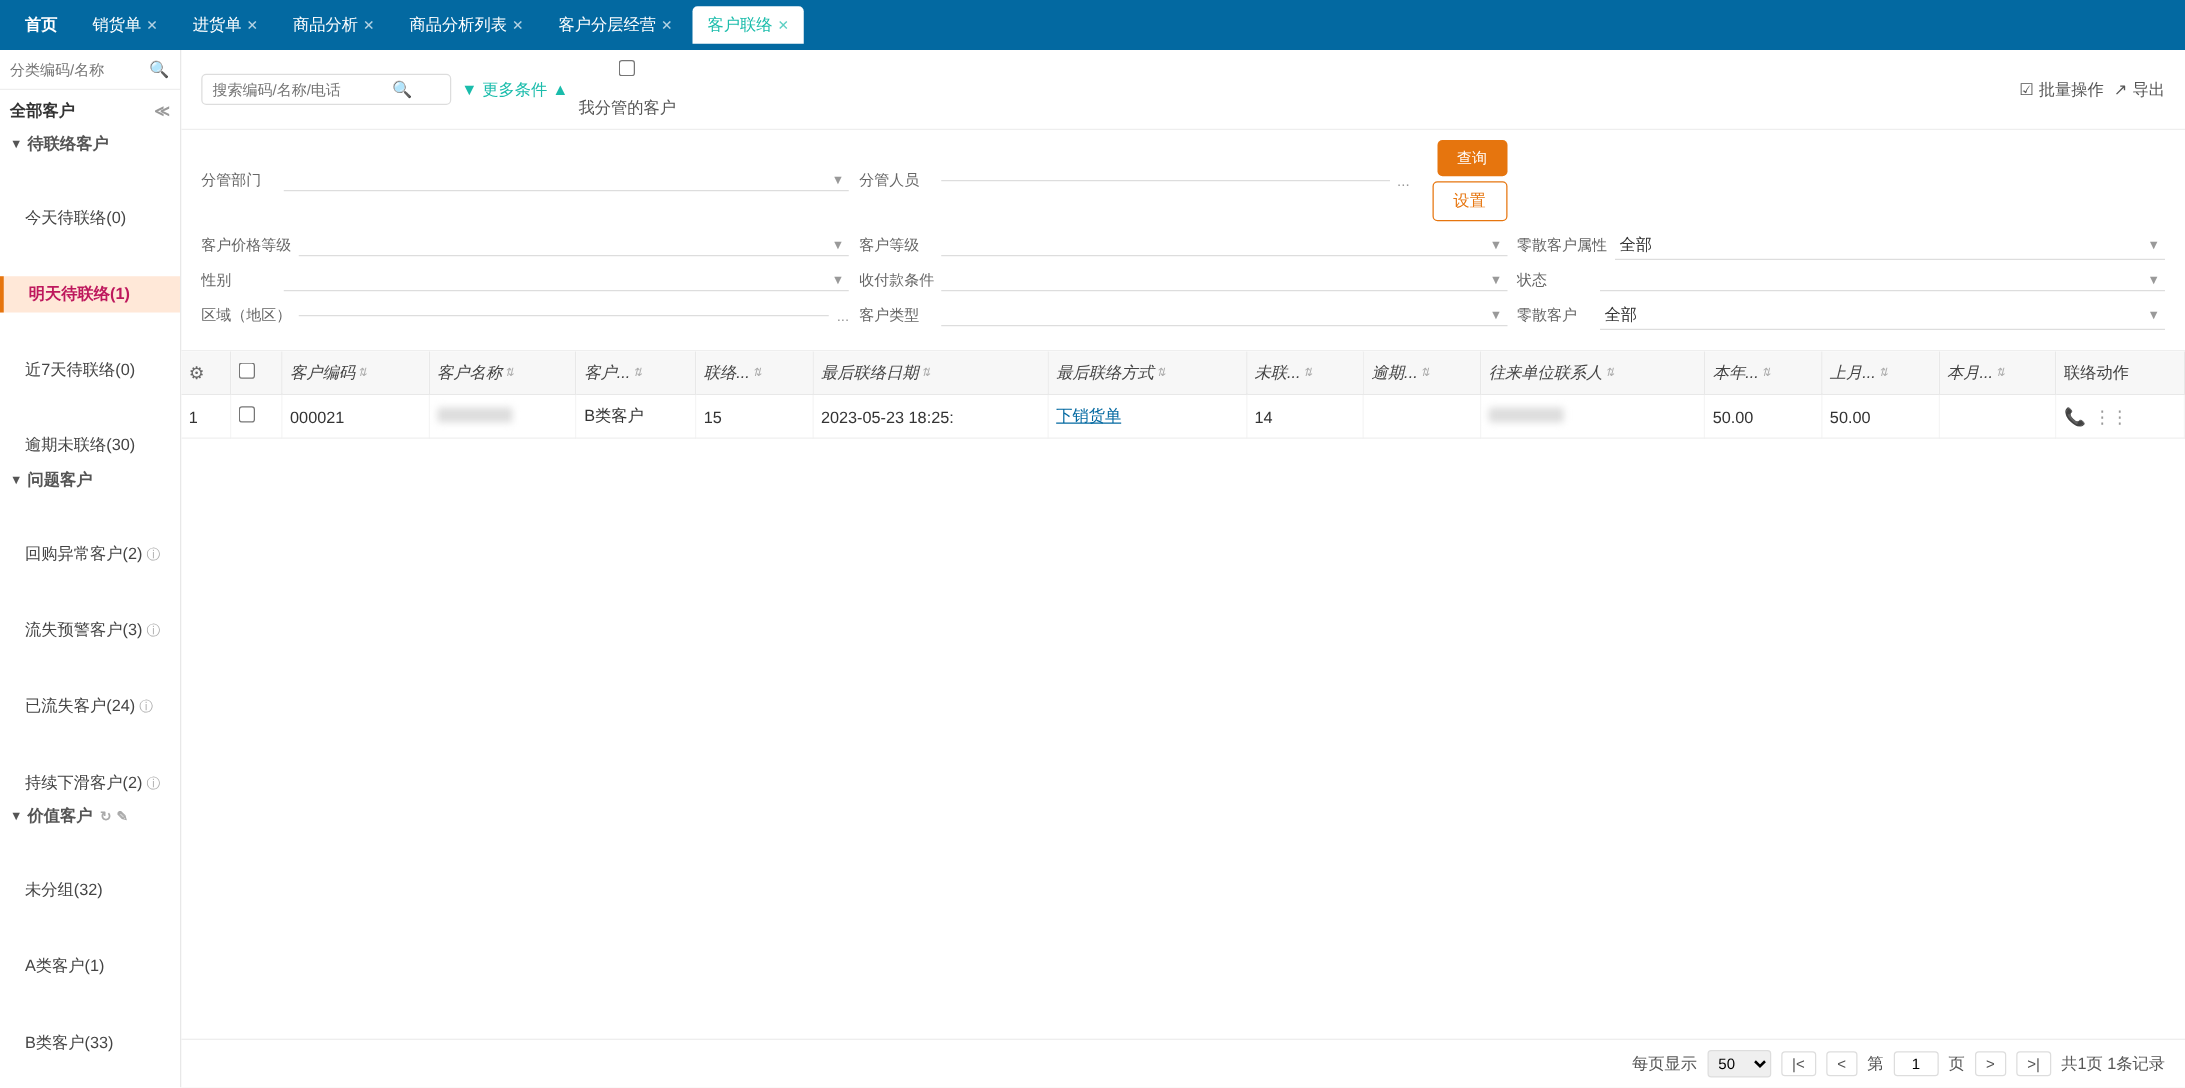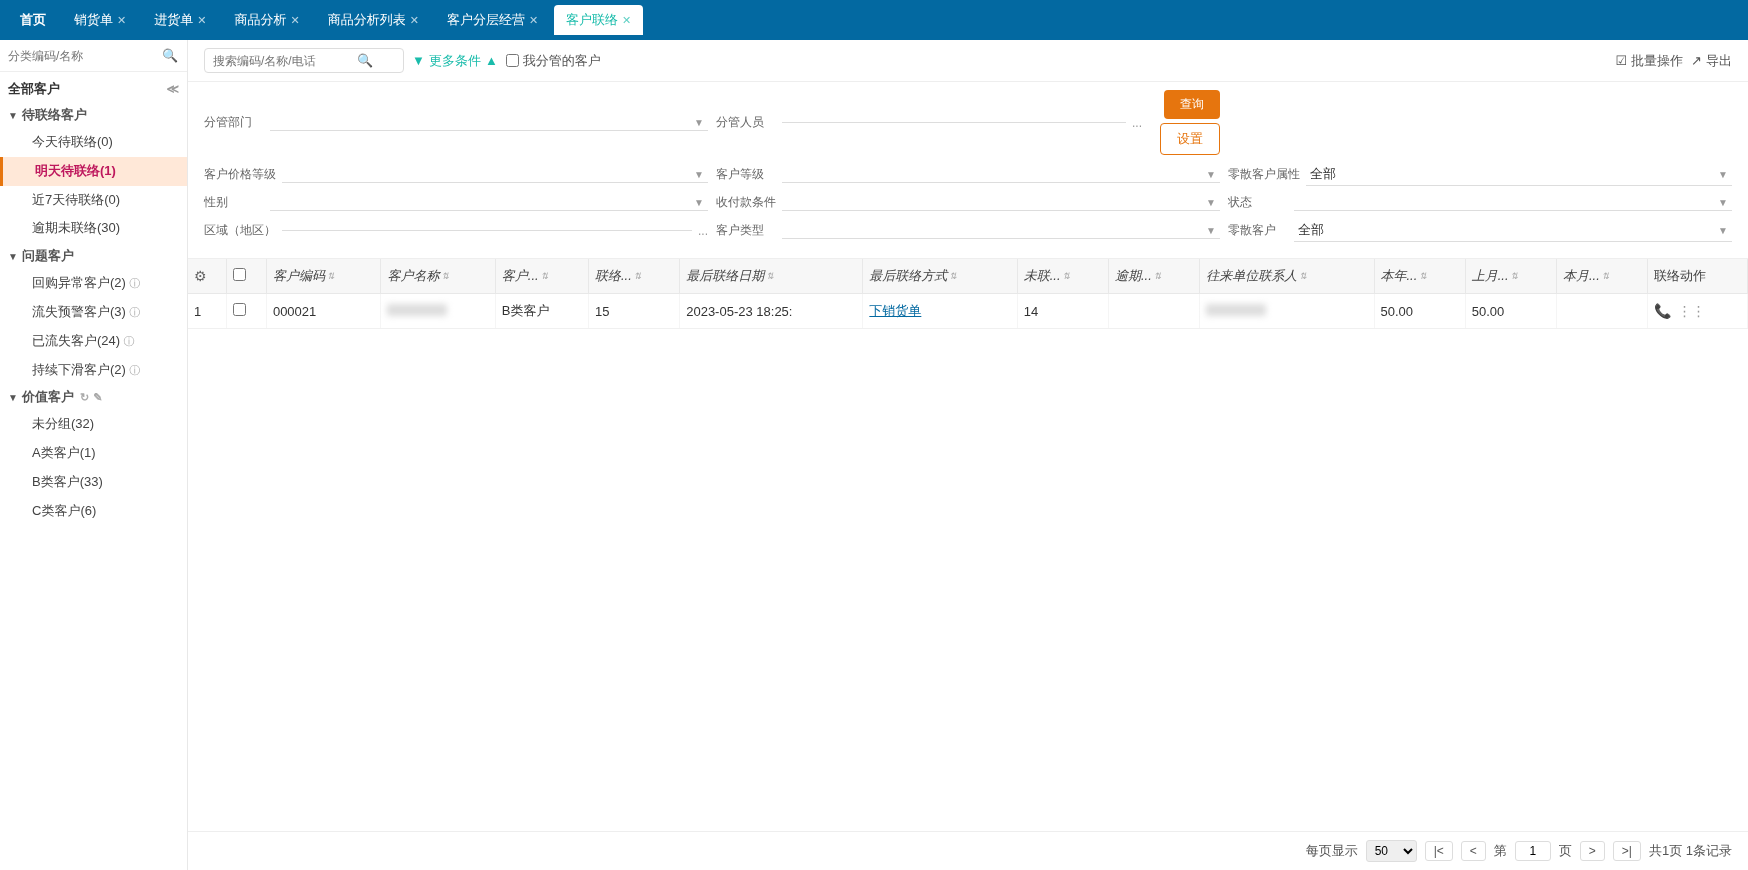--- a/index.html
+++ b/index.html
@@ -29,21 +29,21 @@
 
     
     .main-layout {
       display: flex;
       height: calc(100vh - 40px);
       overflow: hidden;
     }
 
     
     .sidebar {
-      width: 188px;
+      width: 145px;
       background: #fff;
       border-right: 1px solid #e8e8e8;
       overflow-y: auto;
       flex-shrink: 0;
     }
     .sidebar-search {
       display: flex;
       align-items: center;
       padding: 8px;
       border-bottom: 1px solid #eee;
@@ -69,25 +69,26 @@
     .collapse-btn { cursor: pointer; color: #999; font-size: 12px; }
     .sidebar-group-title {
       display: flex; align-items: center; gap: 4px;
       padding: 4px 8px;
       font-size: 12px;
       color: #555;
       font-weight: bold;
     }
     .triangle { font-size: 10px; color: #555; }
     .sidebar-item {
-      padding: 4px 8px 4px 32px;
+      padding: 4px 8px 4px 20px;
       font-size: 12px;
       color: #444;
       cursor: pointer;
       line-height: 1.6;
+      margin-top: 32px;
     }
     .sidebar-item.active { background: #fff0e8; color: #be185d; font-weight: bold; border-left: 3px solid #e6750e; }
     .sidebar-item.highlighted { background: #ffe8d8; }
 
     
     .content-area {
       flex: 1;
       display: flex;
       flex-direction: column;
       overflow: hidden;
@@ -111,21 +112,21 @@
       width: 200px;
     }
     .search-input-wrap input { border: none; outline: none; font-size: 12px; color: #999; width: 140px; }
     .filter-btn {
       display: flex; align-items: center; gap: 4px;
       color: #1abcab;
       cursor: pointer;
       font-size: 12px;
       border: none; background: none;
     }
-    .checkbox-wrap { display: flex; align-items: center; gap: 4px; font-size: 12px; color: #555; }
+    .checkbox-wrap { display: flex; align-items: center; gap: 16px; font-size: 12px; color: #555; flex-direction: column; }
     .spacer { flex: 1; }
     .batch-btn, .export-btn {
       display: flex; align-items: center; gap: 4px;
       font-size: 12px; color: #555; cursor: pointer;
       border: none; background: none;
     }
 
     
     .filter-panel {
       background: #fff;

